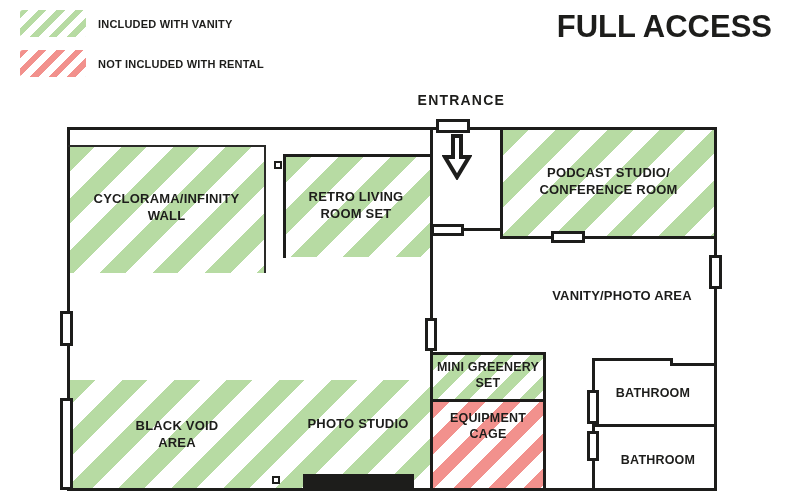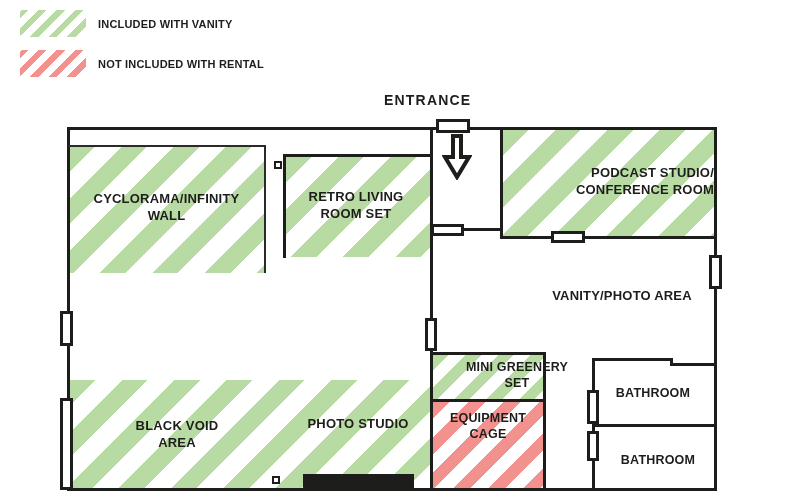--- a/index.html
+++ b/index.html
@@ -34,32 +34,33 @@
   .g-lg{background:repeating-linear-gradient(135deg,var(--green) 0 18px,#fff 18px 37px);}
   .g-sm{background:repeating-linear-gradient(135deg,var(--green) 0 11px,#fff 11px 23px);}
   .r-sm{background:repeating-linear-gradient(135deg,var(--red) 0 12px,#fff 12px 25px);}
   .door{position:absolute;background:#fff;border:3px solid var(--ink);box-sizing:border-box;}
   .room-label{
     position:absolute;font-weight:bold;font-size:13px;line-height:17px;
     text-align:center;white-space:pre-line;letter-spacing:.2px;
   }
   .room-label.sm{font-size:12.5px;line-height:16px;}
   .entrance-label{
-    position:absolute;left:384px;top:92px;width:100px;text-align:left;
+    position:absolute;left:405px;top:92px;width:100px;text-align:right;
     font-size:14px;font-weight:bold;letter-spacing:1.2px;
   }
   .marker{position:absolute;width:8px;height:8px;border:2px solid var(--ink);background:#fff;box-sizing:border-box;}
   .black-bar{position:absolute;left:303px;top:474px;width:111px;height:14px;background:var(--ink);}
   .arrow{position:absolute;left:442px;top:134px;}
 </style>
 </head>
 <body>
 
 <div class="canvas">
 
+  <div class="title">FULL ACCESS</div>
 
   <div>
     <div class="legend-swatch swatch-green"></div>
     <div class="legend-label l1">INCLUDED WITH VANITY</div>
     <div class="legend-swatch swatch-red"></div>
     <div class="legend-label l2">NOT INCLUDED WITH RENTAL</div>
   </div>
 
   <div class="entrance-label">ENTRANCE</div>
   <svg class="arrow" width="30" height="46" viewBox="0 0 30 46">
@@ -109,24 +110,24 @@
   </div>
 
   <div class="black-bar"></div>
   <div class="marker" style="left:274px;top:161px;"></div>
   <div class="marker" style="left:272px;top:476px;"></div>
 
   <div class="room-label" style="left:69px;top:190px;width:195px;text-align:center;">CYCLORAMA/INFINITY
 WALL</div>
   <div class="room-label" style="left:286px;top:188px;width:140px;">RETRO LIVING
 ROOM SET</div>
-  <div class="room-label" style="left:503px;top:164px;width:211px;text-align:right;">PODCAST STUDIO/
+  <div class="room-label" style="left:503px;top:164px;width:211px;">PODCAST STUDIO/
 CONFERENCE ROOM</div>
   <div class="room-label" style="left:512px;top:287px;width:220px;">VANITY/PHOTO AREA</div>
-  <div class="room-label sm" style="left:433px;top:359px;width:110px;padding-left:29px;">MINI GREENERY
+  <div class="room-label sm" style="left:433px;top:359px;width:110px;">MINI GREENERY
 SET</div>
   <div class="room-label sm" style="left:433px;top:410px;width:110px;">EQUIPMENT
 CAGE</div>
   <div class="room-label" style="left:102px;top:417px;width:150px;">BLACK VOID
 AREA</div>
   <div class="room-label" style="left:258px;top:415px;width:200px;">PHOTO STUDIO</div>
   <div class="room-label sm" style="left:594px;top:385px;width:118px;">BATHROOM</div>
   <div class="room-label sm" style="left:599px;top:452px;width:118px;">BATHROOM</div>
 
 </div>

